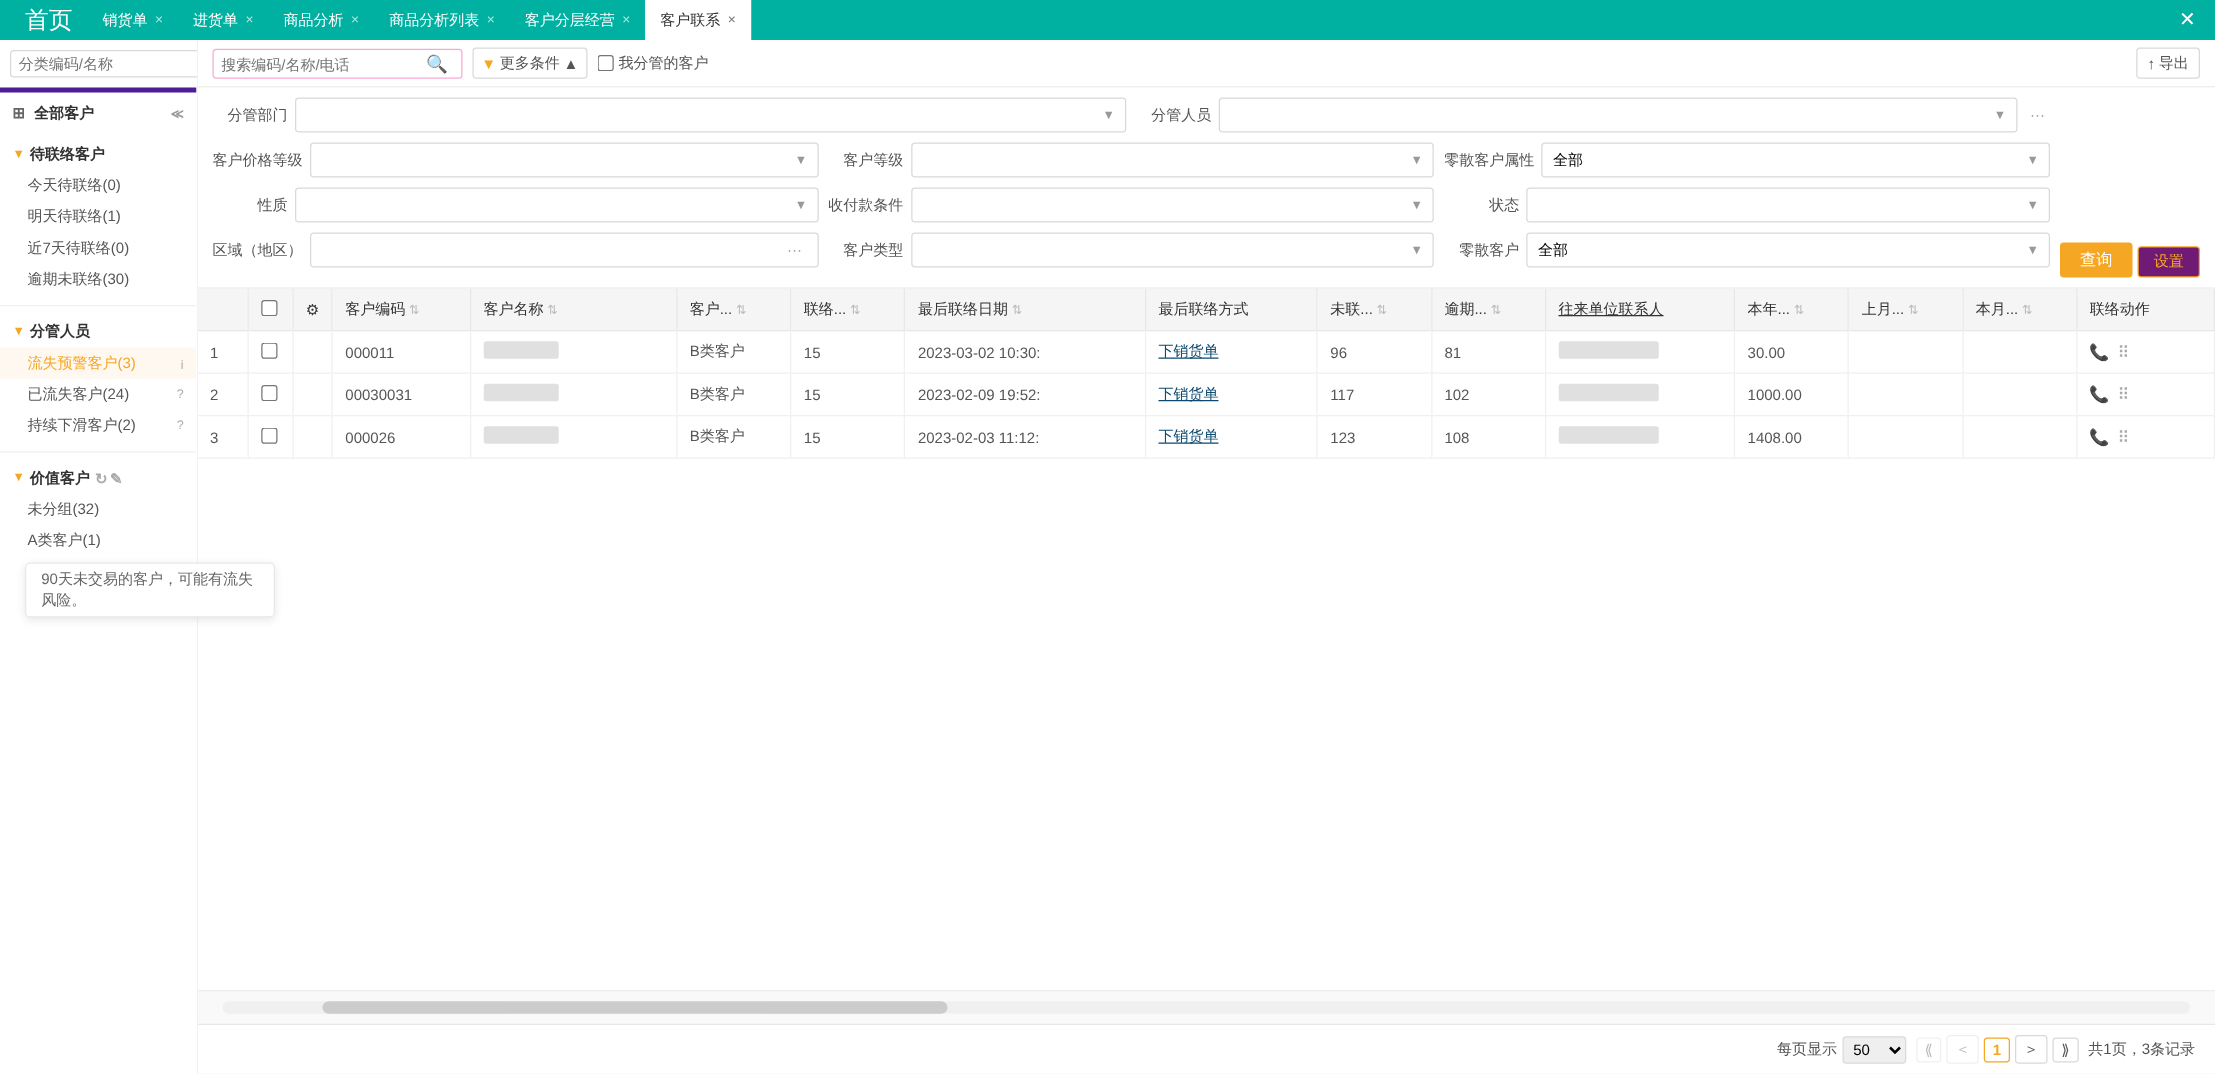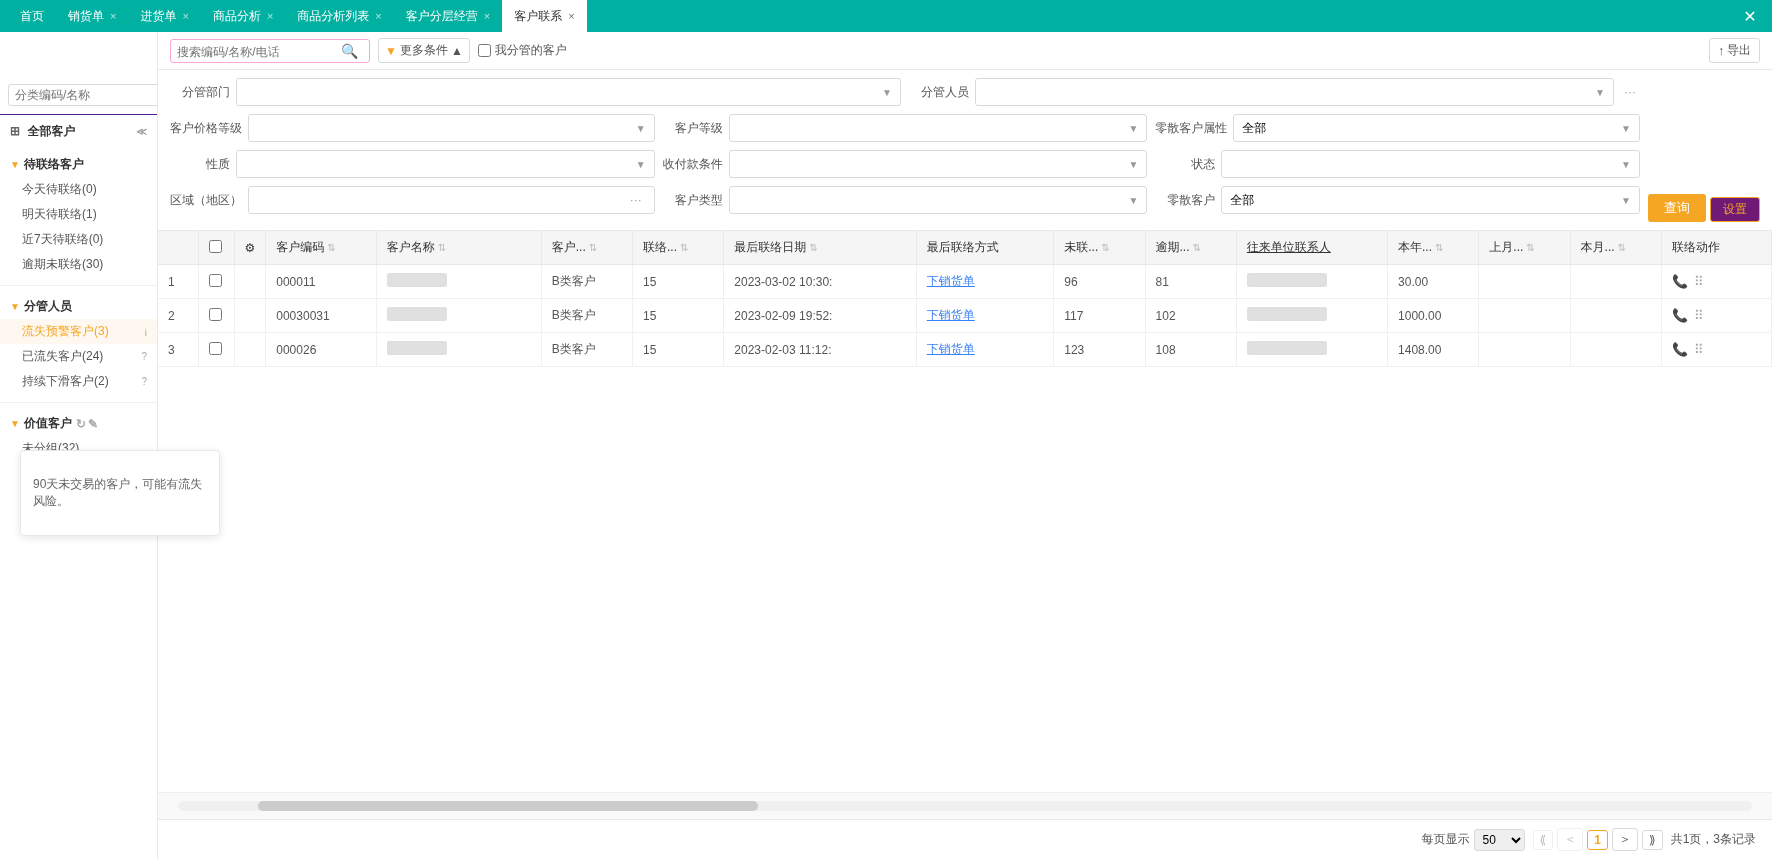--- a/index.html
+++ b/index.html
@@ -28,21 +28,21 @@
       background: #fff;
       color: #333;
     }
     .topnav .tab .close-icon {
       margin-left: 6px;
       font-size: 11px;
       opacity: 0.7;
     }
     .topnav .home-tab {
       padding: 0 12px;
-      font-size: 12px;
+      font-size: 19px;
       color: #fff;
       height: 32px;
       display: flex;
       align-items: center;
       cursor: pointer;
     }
     .topnav .spacer { flex: 1; }
     .topnav .close-btn {
       width: 28px;
       height: 28px;
@@ -66,23 +66,22 @@
       background: #fff;
       border-right: 1px solid #e8e8e8;
       display: flex;
       flex-direction: column;
       overflow-y: auto;
     }
     .sidebar-search {
       display: flex;
       align-items: center;
       padding: 8px;
-      border-bottom: 1px solid #4c1d95;
+      border-bottom: 4px solid #4c1d95;
       gap: 4px;
-      margin-top: 44px;
     }
     .sidebar-search input {
       flex: 1;
       border: 1px solid #d9d9d9;
       border-radius: 3px;
       padding: 3px 6px;
       font-size: 12px;
       outline: none;
     }
     .sidebar-all-customers {
@@ -303,39 +302,39 @@
     table tbody tr {
       border-bottom: 1px solid #f0f0f0;
     }
     table tbody td {
       padding: 8px 10px;
       color: #555;
       font-size: 12px;
       border-right: 1px solid #f0f0f0;
       white-space: nowrap;
     }
-    .link-text { color: #3b82f6; cursor: pointer; text-decoration: underline; }
+    .link-text { color: #0c4a6e; cursor: pointer; text-decoration: underline; }
     .blurred {
       background: #e0e0e0;
       color: transparent;
       border-radius: 2px;
       display: inline-block;
       min-width: 60px;
       height: 14px;
     }
     .action-icons { display: flex; gap: 6px; align-items: center; }
     .action-icon { color: #aaa; cursor: pointer; font-size: 13px; }
 
     
     .tooltip-box {
       position: absolute;
       background: #fff;
       border: 1px solid #e8e8e8;
       border-radius: 4px;
-      padding: 25px 12px;
+      padding: 4px 12px;
       color: #666;
       font-size: 12px;
       box-shadow: 0 2px 8px rgba(0,0,0,0.1);
       z-index: 100;
       top: 450px;
       left: 20px;
       max-width: 200px;
     }
 
     

